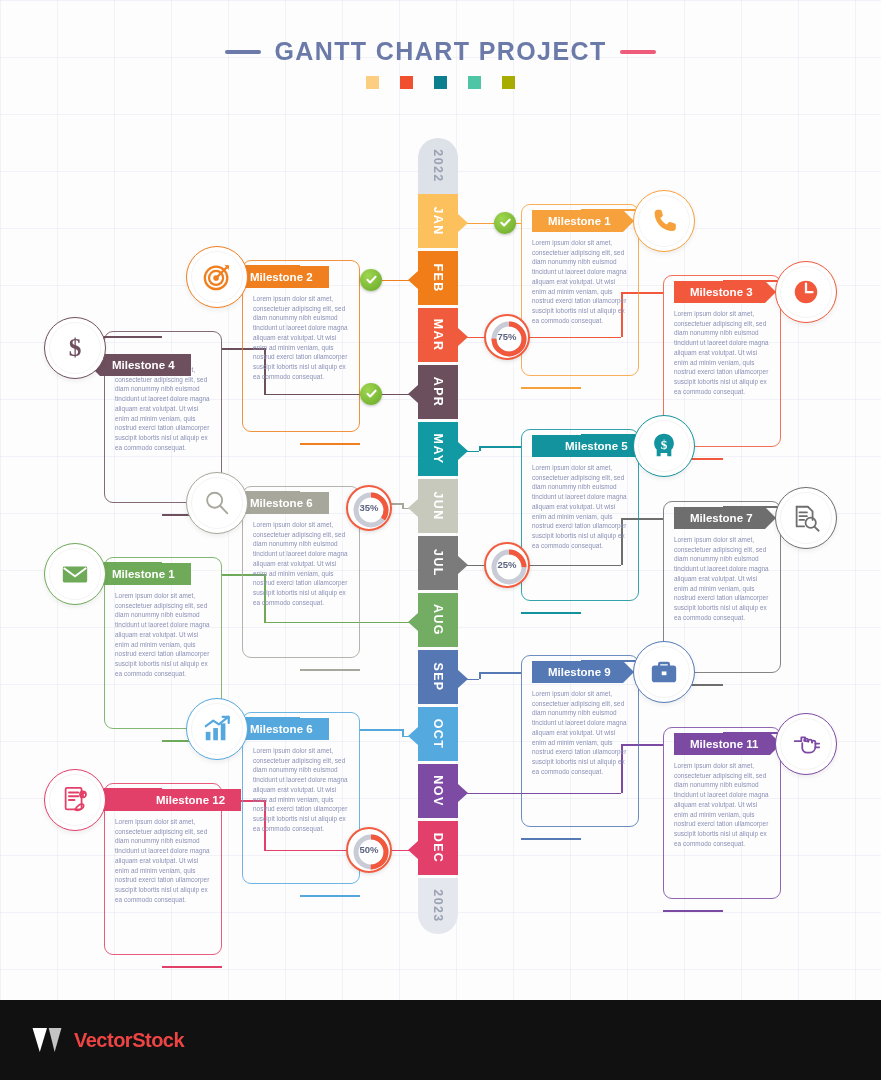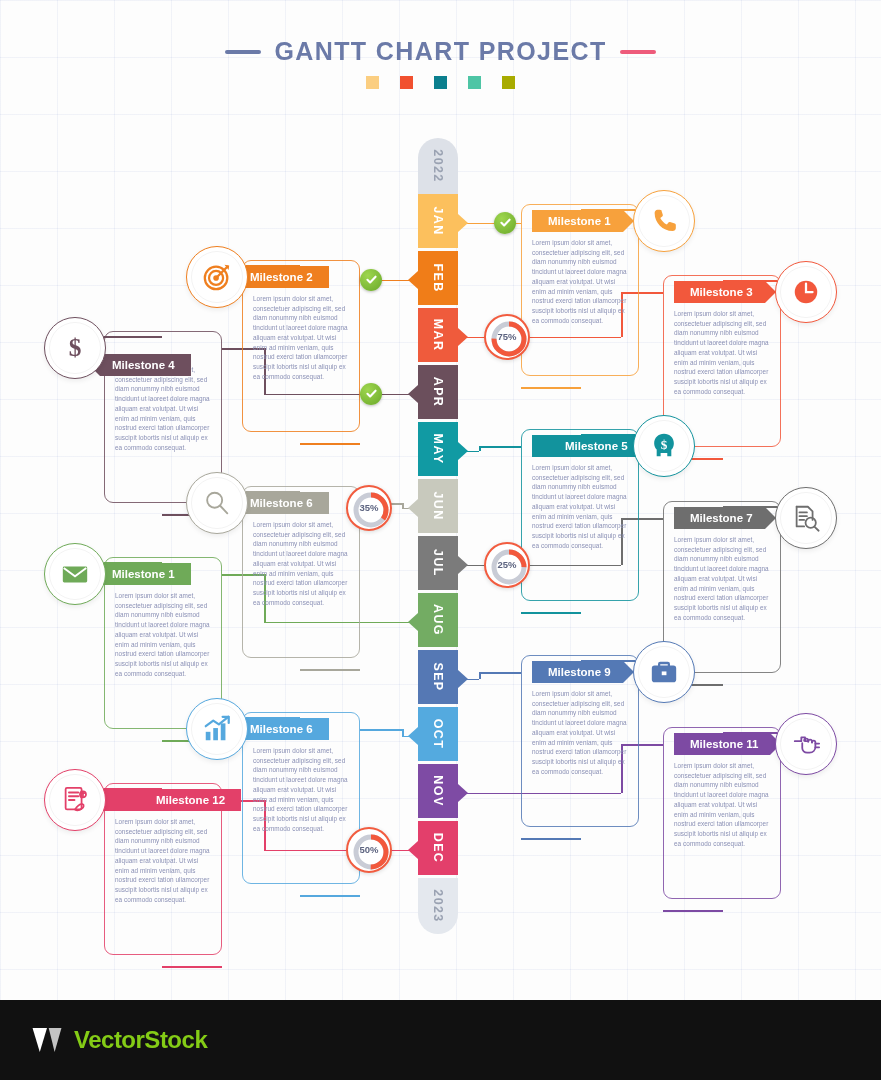--- a/index.html
+++ b/index.html
@@ -127,21 +127,21 @@
   }
 
   
   #footer {
     position:absolute; left:0; top:1000px; width:881px; height:80px;
     background:#111111; display:flex; align-items:center;
     justify-content:space-between; padding:0 30px;
   }
   #vs-logo { display:flex; align-items:center; gap:10px; }
   #vs-mark { width:34px; height:34px; }
-  #vs-name { color:#84cc16; font-size:24px; font-weight:bold; letter-spacing:-0.5px; }
+  #vs-name { color:#ef4444; font-size:20px; font-weight:bold; letter-spacing:-0.5px; }
   #vs-url { color:#ffffff; font-size:21px; letter-spacing:.2px; }
 </style>
 </head>
 <body>
 
 <div id="canvas">
   <div id="grid"></div>
 
   <div id="header">
     <div id="subtitle-row">

